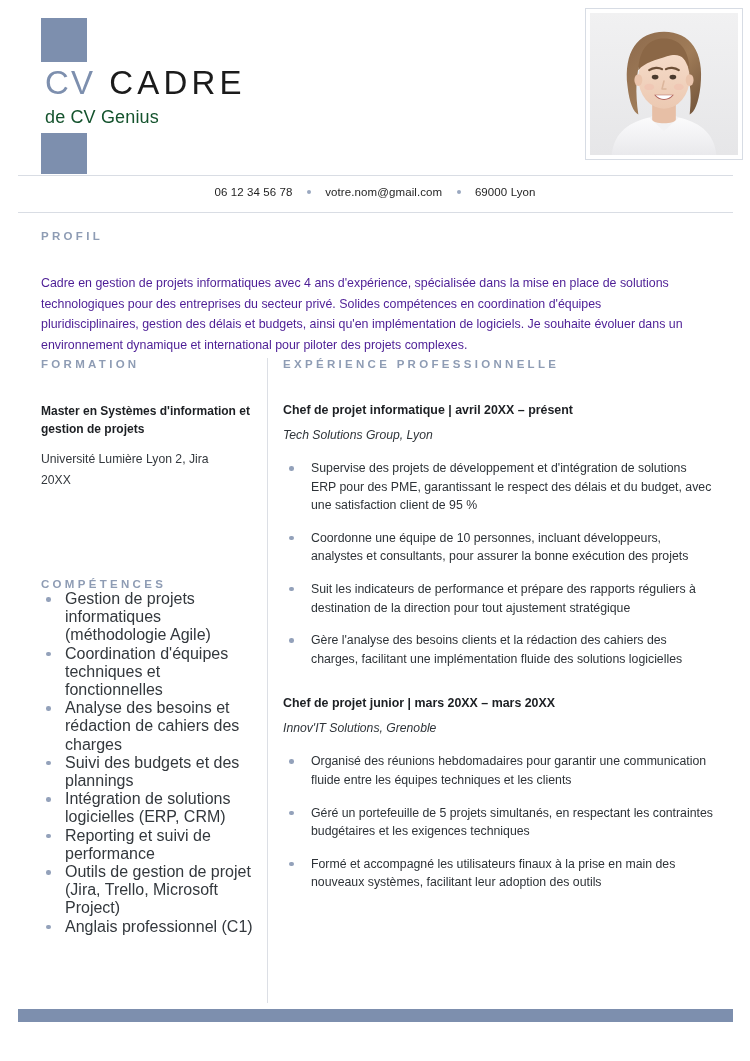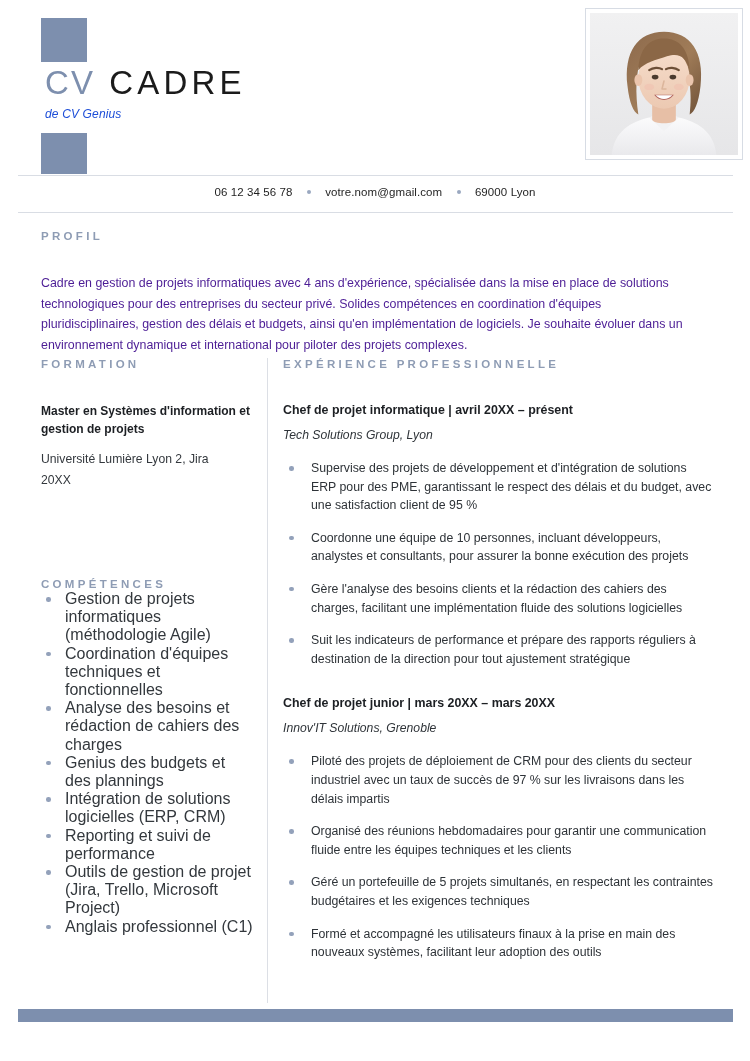--- a/index.html
+++ b/index.html
@@ -57,25 +57,24 @@
     color: #7d8fae;
     font-weight: 400;
     letter-spacing: 2.2px;
   }
   .name-last {
     color: #1b1b1b;
     font-weight: 300;
     letter-spacing: 4.2px;
   }
   .subtitle {
-    font-size: 12px;
-    color: #1d4ed8;
+    font-size: 18px;
+    color: #14532d;
     margin-top: 3px;
     letter-spacing: .15px;
-    font-style: italic;
   }
   .photo-frame {
     position: absolute;
     right: 7px;
     top: 8px;
     width: 158px;
     height: 152px;
     background: #ffffff;
     border: 1px solid #d7dce4;
     box-sizing: border-box;
@@ -372,49 +371,48 @@
           <div class="edu-year">20XX</div>
         </div>
       </div>
 
       <div>
         <div class="sec-head skills-head">COMPÉTENCES</div>
         <ul class="blist skills-list">
           <li>Gestion de projets informatiques (méthodologie Agile)</li>
           <li>Coordination d'équipes techniques et fonctionnelles</li>
           <li>Analyse des besoins et rédaction de cahiers des charges</li>
-          <li>Genius des budgets et des plannings</li>
+          <li>Suivi des budgets et des plannings</li>
           <li>Intégration de solutions logicielles (ERP, CRM)</li>
           <li>Reporting et suivi de performance</li>
           <li>Outils de gestion de projet (Jira, Trello, Microsoft Project)</li>
           <li>Anglais professionnel (C1)</li>
         </ul>
       </div>
 
     </div>
 
     <div class="col-right">
       <div class="sec-head">EXPÉRIENCE PROFESSIONNELLE</div>
 
       <div class="job">
         <div class="job-title">Chef de projet informatique | avril 20XX – présent</div>
         <div class="job-company">Tech Solutions Group, Lyon</div>
         <ul class="jlist">
           <li>Supervise des projets de développement et d'intégration de solutions ERP pour des PME, garantissant le respect des délais et du budget, avec une satisfaction client de 95 %</li>
           <li>Coordonne une équipe de 10 personnes, incluant développeurs, analystes et consultants, pour assurer la bonne exécution des projets</li>
+          <li>Suit les indicateurs de performance et prépare des rapports réguliers à destination de la direction pour tout ajustement stratégique</li>
           <li>Gère l'analyse des besoins clients et la rédaction des cahiers des charges, facilitant une implémentation fluide des solutions logicielles</li>
-          <li>Suit les indicateurs de performance et prépare des rapports réguliers à destination de la direction pour tout ajustement stratégique</li>
         </ul>
       </div>
 
       <div class="job">
         <div class="job-title">Chef de projet junior | mars 20XX – mars 20XX</div>
         <div class="job-company">Innov'IT Solutions, Grenoble</div>
         <ul class="jlist">
-          <li>Piloté des projets de déploiement de CRM pour des clients du secteur industriel avec un taux de succès de 97 % sur les livraisons dans les délais impartis</li>
           <li>Organisé des réunions hebdomadaires pour garantir une communication fluide entre les équipes techniques et les clients</li>
           <li>Géré un portefeuille de 5 projets simultanés, en respectant les contraintes budgétaires et les exigences techniques</li>
           <li>Formé et accompagné les utilisateurs finaux à la prise en main des nouveaux systèmes, facilitant leur adoption des outils</li>
         </ul>
       </div>
     </div>
   </div>
 
   <div class="footer-bar"></div>
 

